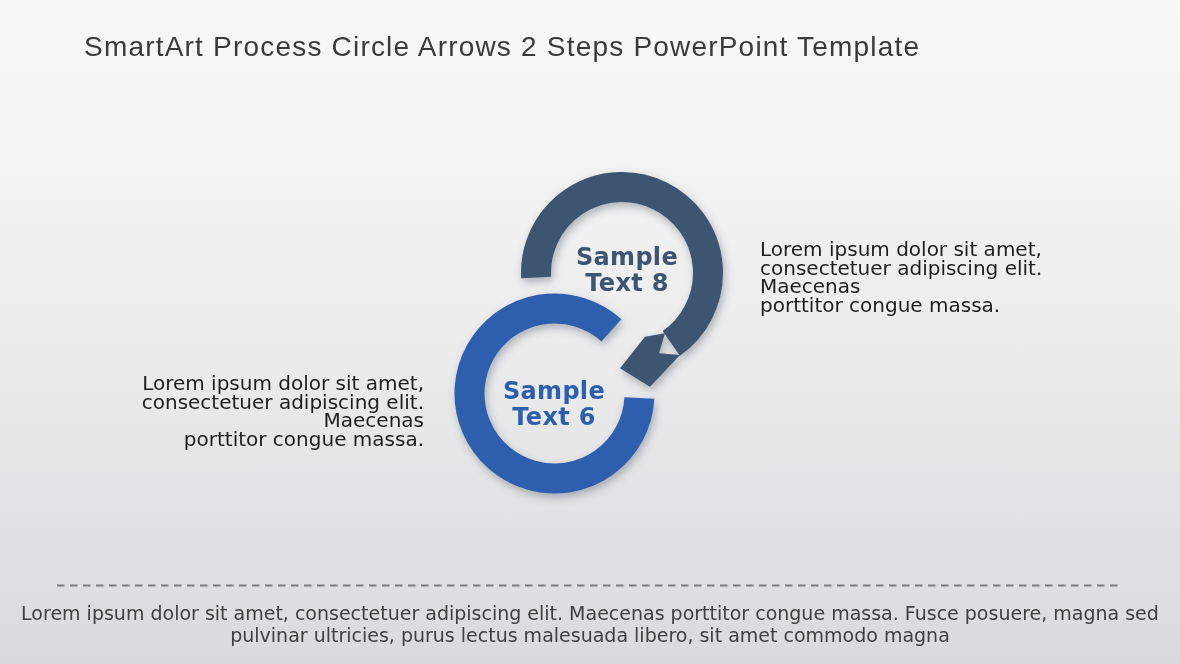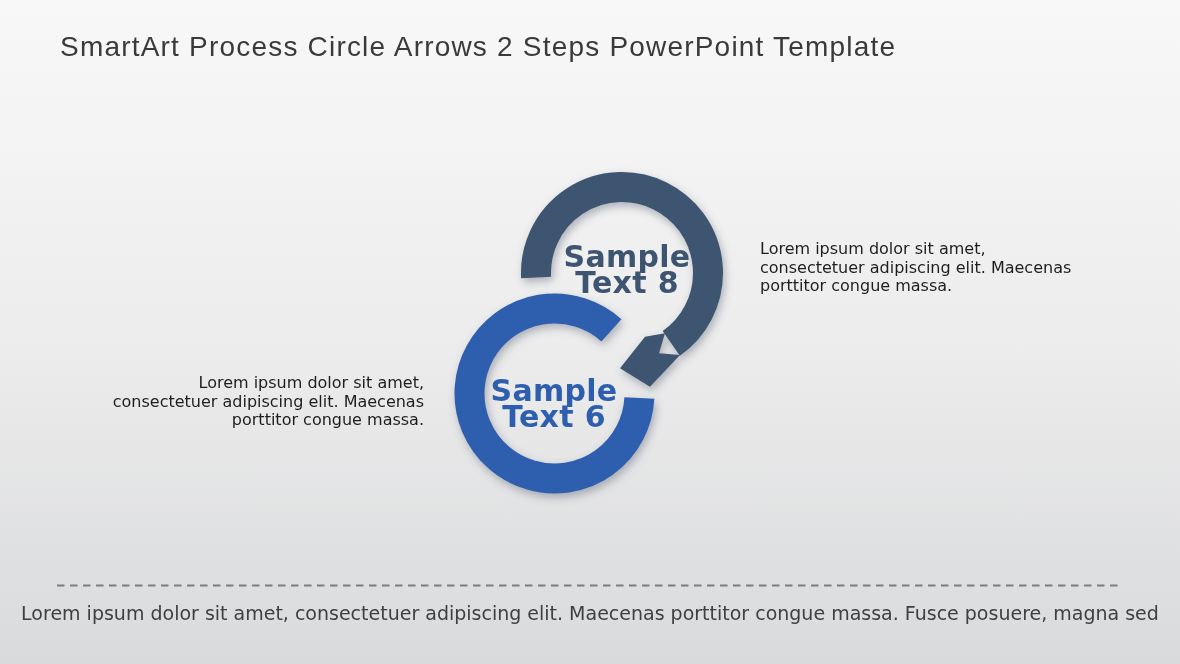--- a/index.html
+++ b/index.html
@@ -4,37 +4,37 @@
 <style>
   html,body{margin:0;padding:0;}
   .slide{
     position:relative;
     width:1180px;height:664px;
     overflow:hidden;
     background:linear-gradient(180deg,#f8f8f8 0%,#ededee 50%,#d9dadb 100%);
     font-family:"DejaVu Sans",sans-serif;
   }
   .title{
-    position:absolute;left:60px;top:31px;
+    position:absolute;left:84px;top:31px;
     font-family:"Liberation Sans",sans-serif;
     font-size:28px;font-weight:400;color:#3a3a3a;
     letter-spacing:1.2px;white-space:nowrap;
   }
   .graphic-svg{position:absolute;left:0;top:0;}
   .step-label{
     position:absolute;width:220px;text-align:center;
-    font-size:30px;font-weight:bold;line-height:26px;
+    font-size:24px;font-weight:bold;line-height:26px;
     letter-spacing:0.3px;
     text-shadow:0 1px 1px rgba(255,255,255,0.35);
   }
   .step1-label{left:517px;top:244px;}
   .step2-label{left:444px;top:378px;}
   .desc{
     position:absolute;
-    font-size:16px;line-height:18.7px;color:#1e1e1e;
+    font-size:20px;line-height:18.7px;color:#1e1e1e;
   }
   .desc-right{left:760px;top:240px;width:360px;text-align:left;}
   .desc-left{right:756px;top:374px;width:380px;text-align:right;}
   .footer-text{
     position:absolute;left:0;top:602px;width:1180px;
     text-align:center;font-size:19px;line-height:22px;color:#3f3f3f;
   }
 </style>
 </head>
 <body>
@@ -77,15 +77,16 @@
   </div>
 
   <div class="desc desc-left">
     <div>Lorem ipsum dolor sit amet,</div>
     <div>consectetuer adipiscing elit. Maecenas</div>
     <div>porttitor congue massa.</div>
   </div>
 
   <div class="footer-text">
     <div>Lorem ipsum dolor sit amet, consectetuer adipiscing elit. Maecenas porttitor congue massa. Fusce posuere, magna sed</div>
+    <div>pulvinar ultricies, purus lectus malesuada libero, sit amet commodo magna</div>
   </div>
 
 </div>
 
 </body></html>

